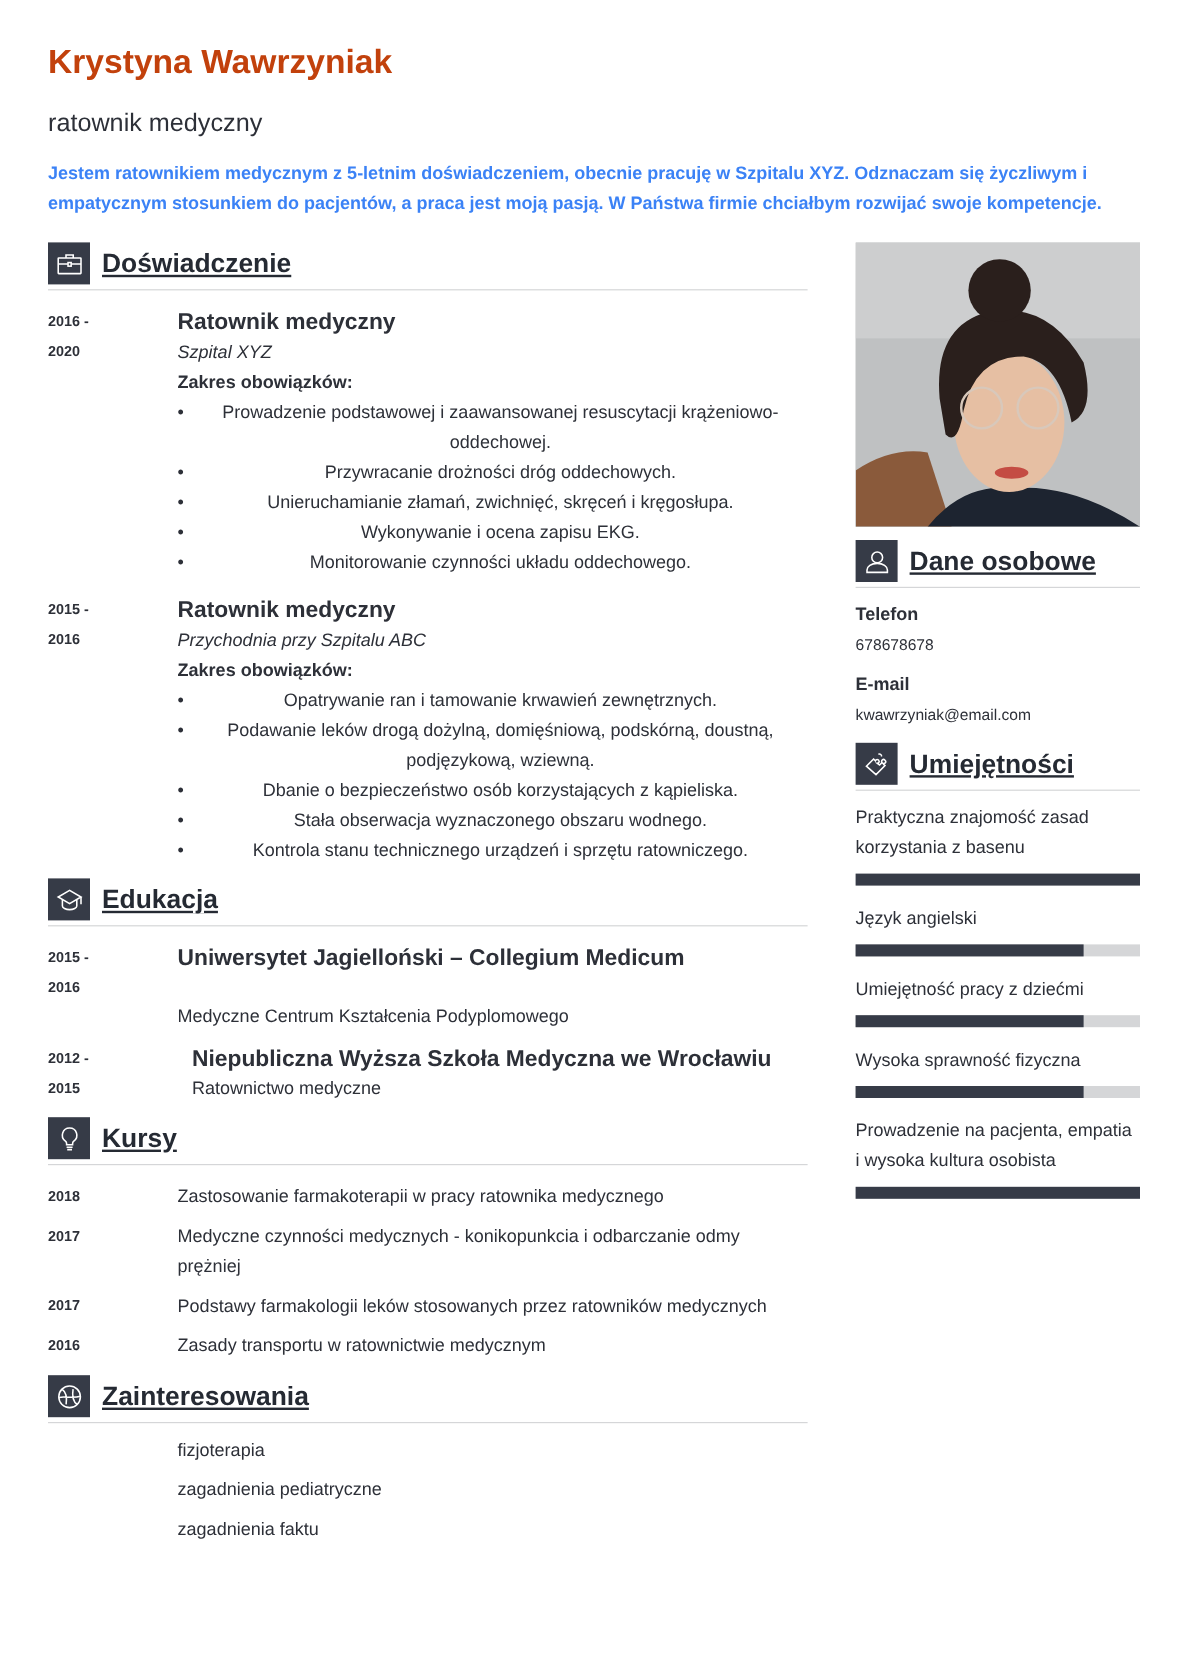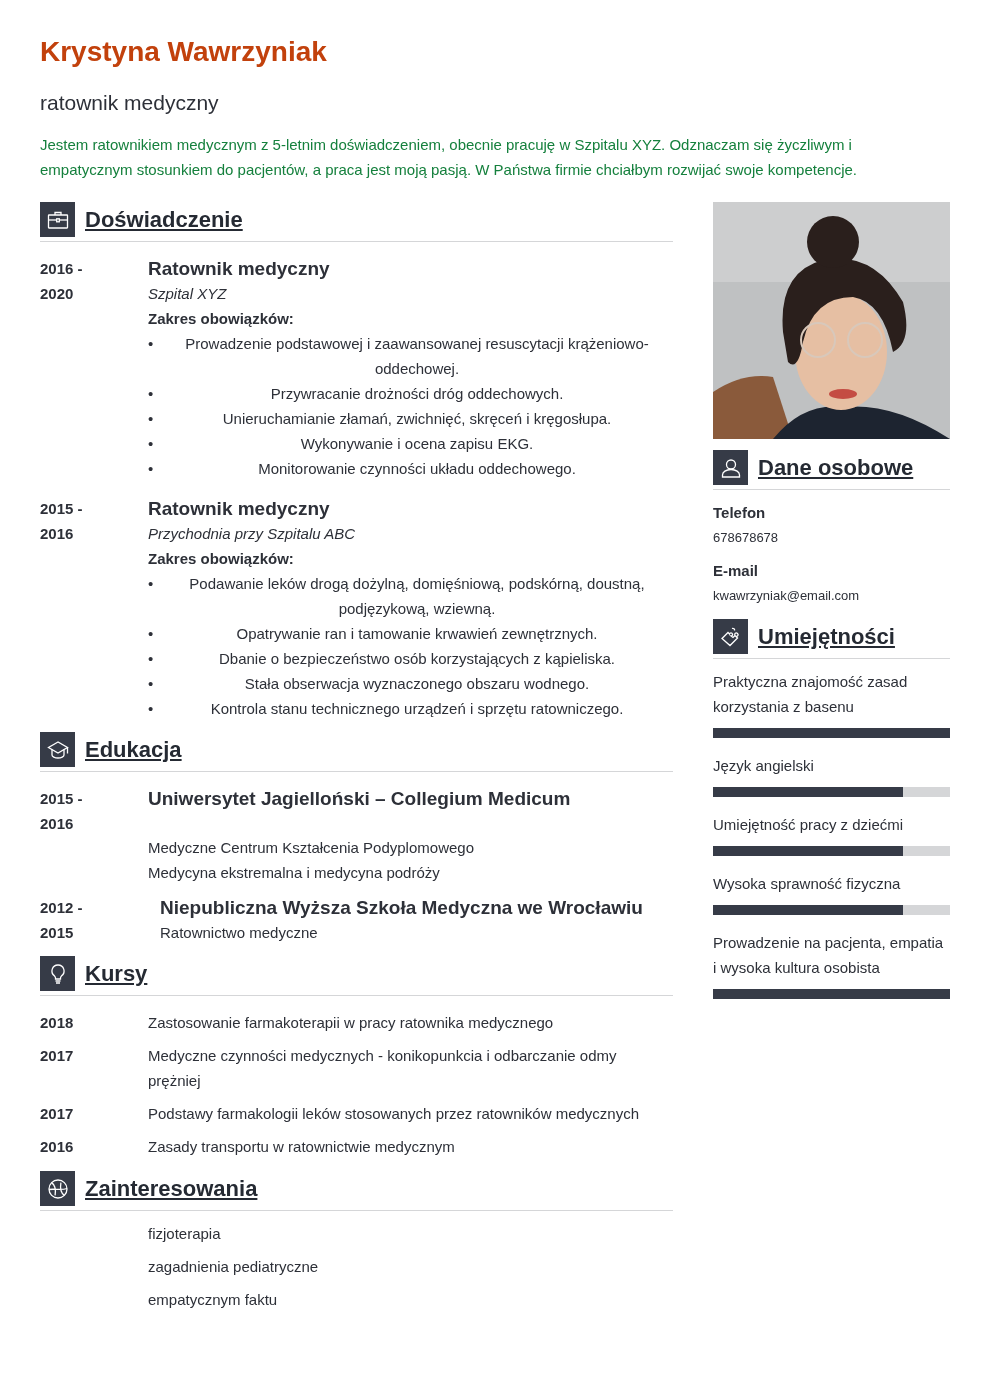--- a/index.html
+++ b/index.html
@@ -1,31 +1,31 @@
 <!DOCTYPE html>
 <html><head>
 <meta charset="utf-8">
 <style>
   * { box-sizing: border-box; margin: 0; padding: 0; }
   html, body { width: 990px; height: 1400px; background: #ffffff; }
   body { font-family: "Liberation Sans", sans-serif; color: #2d3038; position: relative; overflow: hidden; }
 
   .name { position: absolute; left: 40px; top: 36px; font-size: 28px; font-weight: bold; color: #c2410c; letter-spacing: 0; }
   .role { position: absolute; left: 40px; top: 91px; font-size: 21px; color: #2d3038; }
-  .summary { position: absolute; left: 40px; top: 132px; width: 880px; font-size: 15px; line-height: 25px; color: #15803d; }
+  .summary { position: absolute; left: 40px; top: 132px; width: 880px; font-size: 15px; line-height: 25px; color: #3b82f6; font-weight: bold; }
 
   .left { position: absolute; left: 40px; top: 202px; width: 633px; }
   .right { position: absolute; left: 713px; top: 202px; width: 237px; }
   .sec-head-wrap { padding-bottom: 4px; border-bottom: 1px solid #d5d6d8; display: flex; align-items: center; }
   .sec-icon { width: 35px; height: 35px; background: #363b47; display: flex; align-items: center; justify-content: center; flex: 0 0 35px; }
   .sec-icon svg { width: 24px; height: 24px; }
   .sec-title { font-size: 22px; font-weight: bold; color: #252a33; margin-left: 10px; text-decoration: underline; }
 
   .entry { display: flex; margin-top: 14px; }
-  .date { width: 108px; flex: 0 0 108px; font-size: 15px; font-weight: bold; line-height: 25px; color: #2d3038; }
+  .date { width: 108px; flex: 0 0 108px; font-size: 12px; font-weight: bold; line-height: 25px; color: #2d3038; }
   .date span { display: block; }
   .body { flex: 1; font-size: 15px; line-height: 25px; color: #2d3038; }
   .job-title { font-size: 19px; font-weight: bold; line-height: 25px; color: #2d3038; }
   .employer { font-style: italic; }
   .resp { font-weight: bold; }
   ul.bullets { list-style: none; text-align: center; }
   ul.bullets li { position: relative; padding-left: 13px; }
   ul.bullets li::before { content: "•"; position: absolute; left: 0; top: 0; }
 
   .edu-gap { height: 24px; }
@@ -88,22 +88,22 @@
     <div class="entry" style="margin-top:15px;">
       <div class="date">
         <span>2015 -</span>
         <span>2016</span>
       </div>
       <div class="body">
         <div class="job-title">Ratownik medyczny</div>
         <div class="employer">Przychodnia przy Szpitalu ABC</div>
         <div class="resp">Zakres obowiązków:</div>
         <ul class="bullets">
+          <li>Opatrywanie ran i tamowanie krwawień zewnętrznych.</li>
           <li>Podawanie leków drogą dożylną, domięśniową, podskórną, doustną, podjęzykową, wziewną.</li>
-          <li>Opatrywanie ran i tamowanie krwawień zewnętrznych.</li>
           <li>Dbanie o bezpieczeństwo osób korzystających z kąpieliska.</li>
           <li>Stała obserwacja wyznaczonego obszaru wodnego.</li>
           <li>Kontrola stanu technicznego urządzeń i sprzętu ratowniczego.</li>
         </ul>
       </div>
     </div>
   </section>
 
   <section style="margin-top:11px;">
     <div class="sec-head-wrap">
@@ -119,21 +119,20 @@
 
     <div class="entry">
       <div class="date">
         <span>2015 -</span>
         <span>2016</span>
       </div>
       <div class="body">
         <div class="job-title">Uniwersytet Jagielloński – Collegium Medicum</div>
         <div class="edu-gap"></div>
         <div>Medyczne Centrum Kształcenia Podyplomowego</div>
-        <div>Medycyna ekstremalna i medycyna podróży</div>
       </div>
     </div>
 
     <div class="entry" style="margin-top:10px;gap:12px;">
       <div class="date">
         <span>2012 -</span>
         <span>2015</span>
       </div>
       <div class="body">
         <div class="job-title">Niepubliczna Wyższa Szkoła Medyczna we Wrocławiu</div>
@@ -177,21 +176,21 @@
         <svg viewBox="0 0 24 24" fill="none" stroke="#fff" stroke-width="1.3">
             <circle cx="12" cy="12" r="9"></circle>
             <path d="M5.6 5.6c3 2 4.5 6 3.5 12.8M18.4 18.4c-3-2-4.6-6-3.5-12.8M3 12.5c5-1 12.5 1 18-1"></path>
           </svg>
       </div>
       <div class="sec-title">Zainteresowania</div>
     </div>
     <div style="height:2px"></div>
     <div class="interest">fizjoterapia</div>
     <div class="interest">zagadnienia pediatryczne</div>
-    <div class="interest">empatycznym faktu</div>
+    <div class="interest">zagadnienia faktu</div>
   </section>
 </div>
 
 <div class="right">
   <div class="photo">
     <svg viewBox="0 0 237 237" width="237" height="237">
       <rect width="237" height="237" fill="#bfc1c2"></rect>
       <rect y="0" width="237" height="80" fill="#cdcecf"></rect>
       <path d="M0 190 Q30 170 60 175 L80 237 L0 237 Z" fill="#8a5a3b"></path>
       <path d="M60 237 Q90 200 130 205 Q180 200 237 237 Z" fill="#1d2430"></path>

